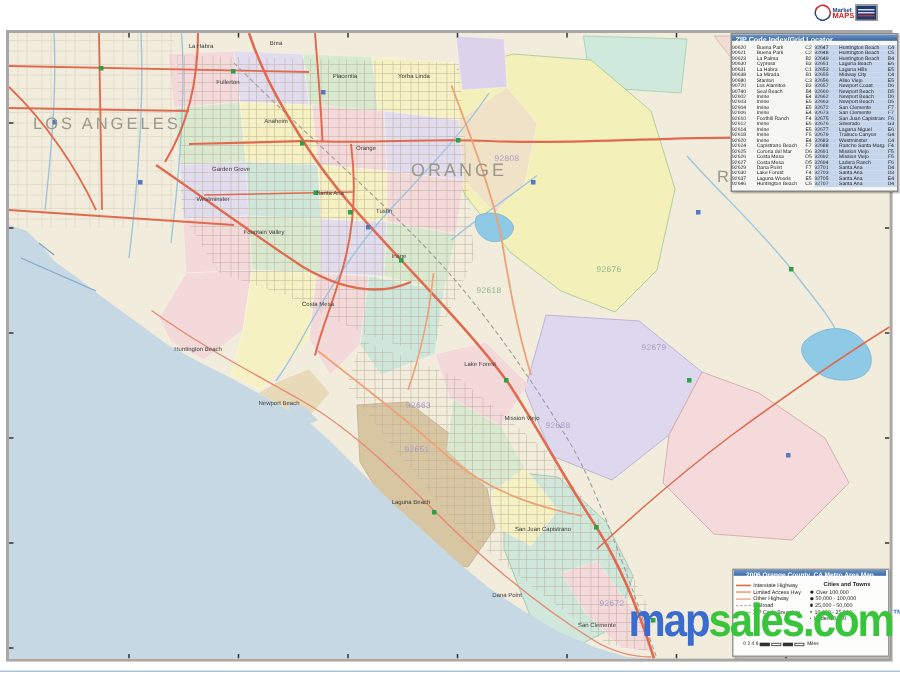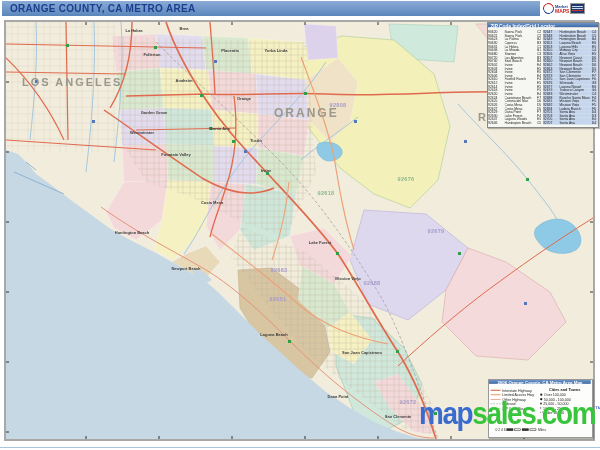--- a/index.html
+++ b/index.html
@@ -16,21 +16,21 @@
   .logo .swirl{width:9px;height:9px;border-radius:50%;border:1.5px solid #cc2222;border-left-color:#224488;border-bottom-color:#224488;transform:rotate(-30deg);}
   .logo .brand{display:flex;flex-direction:column;line-height:4px;}
   .logo .brand .t{font-size:4px;color:#224488;font-weight:bold;}
   .logo .brand .b{font-size:5px;color:#cc2222;font-weight:bold;}
   .logo .badge{width:15px;height:11px;background:#1d3a6e;border:0.5px solid #999;display:flex;flex-direction:column;justify-content:center;gap:1px;padding:1px;box-sizing:border-box;}
   .logo .badge i{display:block;height:1px;background:#cfd8ea;}
   .logo .badge i:last-child{background:#cc3333;}
 
   
   .frame{position:absolute;left:4px;top:20px;width:591px;height:421px;
-    border:2px solid #a8a8a8;box-sizing:border-box;background:#f1ecdc;font-weight:bold;}
+    border:2px solid #a8a8a8;box-sizing:border-box;background:#f1ecdc;}
   .frame svg{position:absolute;left:0;top:0;}
 
   svg text{font-family:"Liberation Sans",sans-serif;}
   svg .county{fill:#9a988c;letter-spacing:2px;}
   svg .city{fill:#3c3c3c;font-size:4px;text-anchor:middle;}
   svg .zip{font-size:5.5px;text-anchor:middle;letter-spacing:.3px;}
 
   
   .zipindex{position:absolute;left:487px;top:22px;width:112px;height:106px;
     background:#f6f6f2;border:1px solid #888;box-shadow:1px 1px 1px rgba(0,0,0,.25);box-sizing:border-box;overflow:hidden;}
@@ -73,23 +73,20 @@
   .watermark .wm-com{color:#38c53c;}
   .watermark .tm{font-size:8px;color:#3a6cd0;letter-spacing:0;vertical-align:12px;}
 
   .bottomline{position:absolute;left:0;top:447px;width:600px;height:1px;background:#a9c4dc;}
 </style>
 </head>
 <body>
 
 <div class="stage">
 
-  <div class="titlebar">
-    <span>ORANGE COUNTY, CA METRO AREA</span>
-  </div>
 
   <div class="logo">
     <span class="swirl"></span>
     <span class="brand">
       <span class="t">Market</span>
       <span class="b">MAPS</span>
     </span>
     <span class="badge">
         <i></i>
         <i></i>

